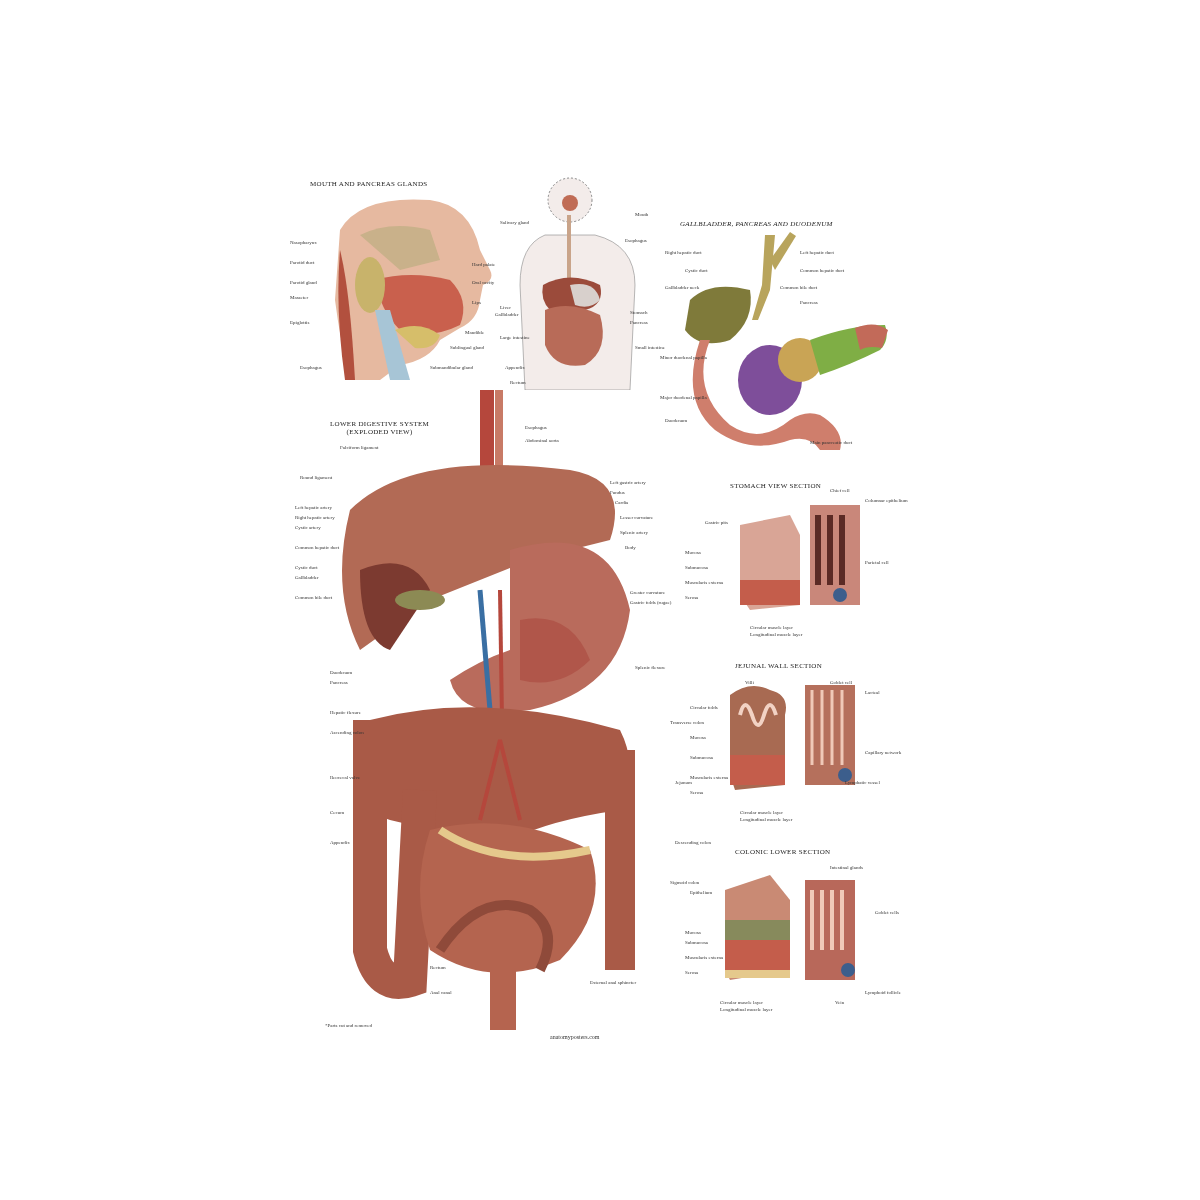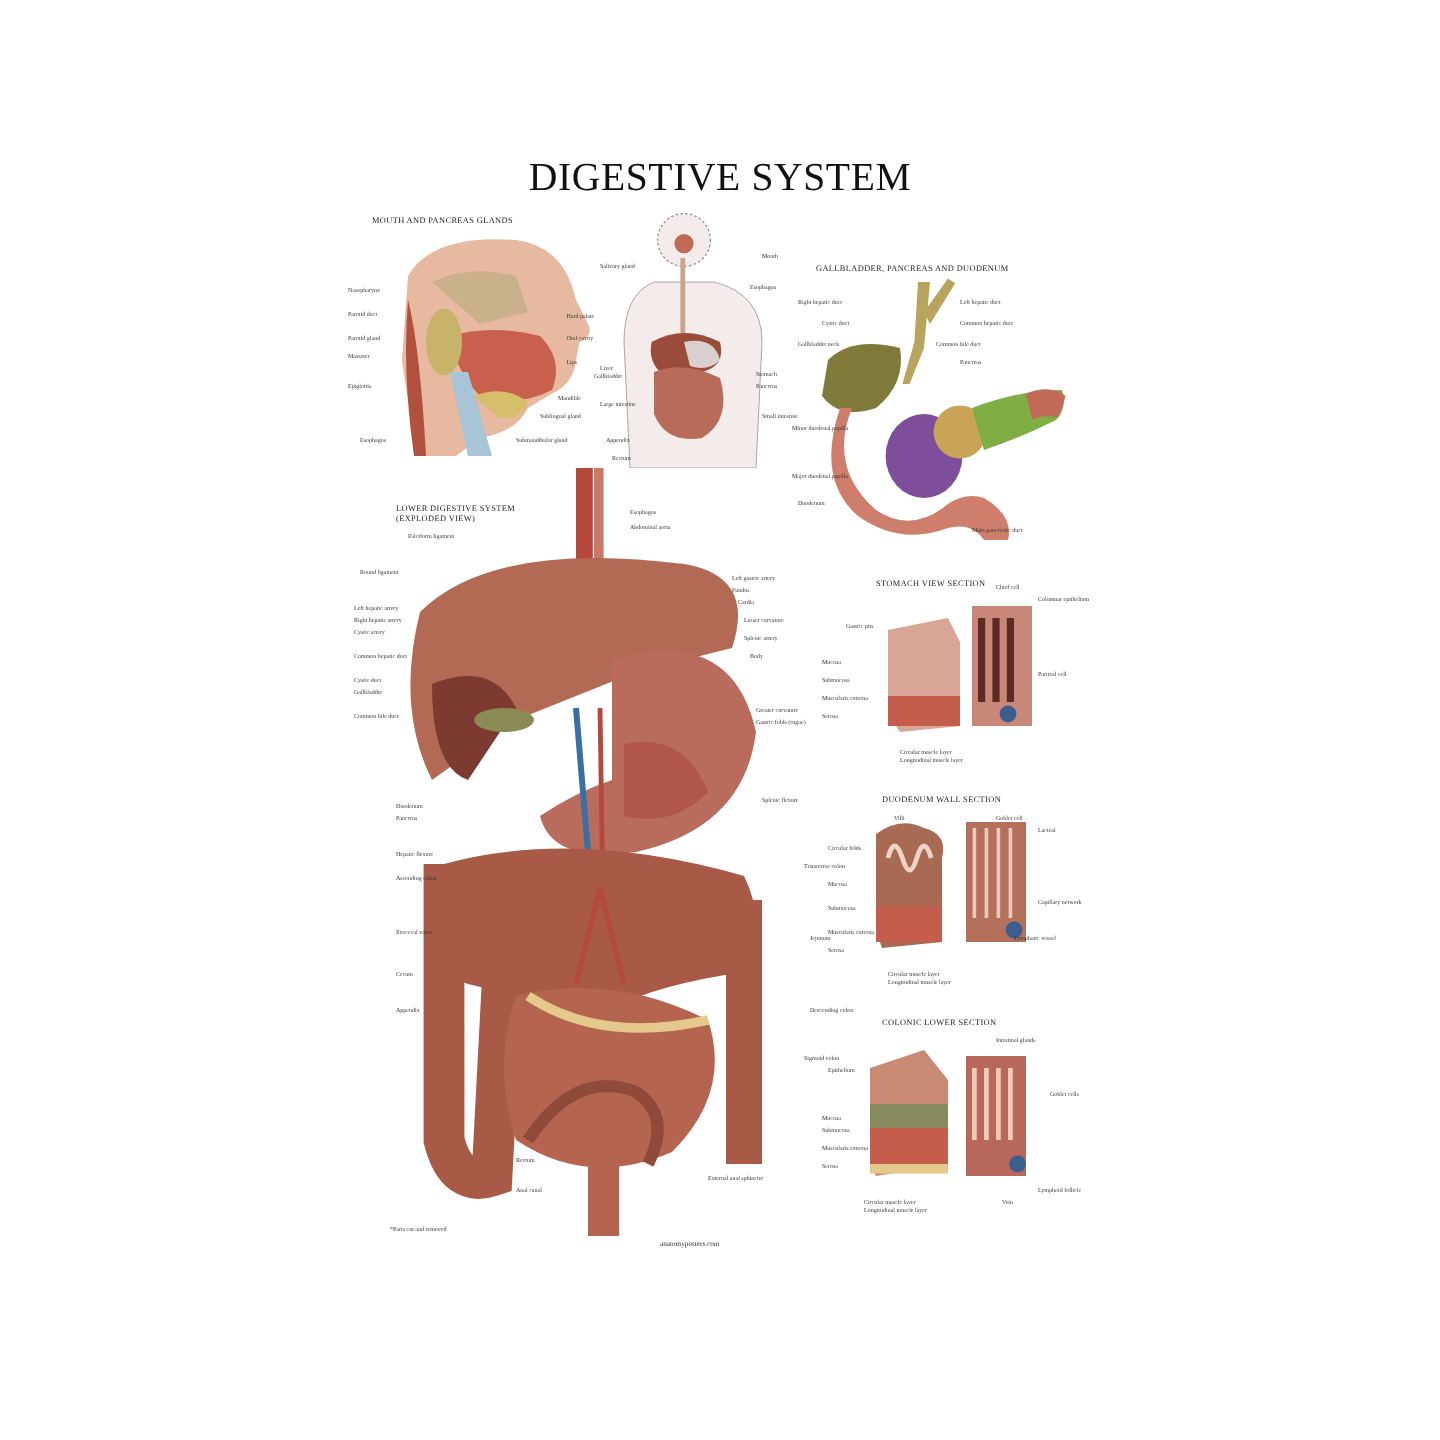--- a/index.html
+++ b/index.html
@@ -12,21 +12,20 @@
   .lbl.l{text-align:right;}
   .fig{position:absolute;}
   .footer-note{position:absolute;font-size:5px;color:#333;}
   .footer-site{position:absolute;font-size:6px;color:#333;}
 </style>
 </head>
 <body>
 
 <div class="poster">
 
-  <div class="title">DIGESTIVE SYSTEM</div>
 
   <div class="sec-title" style="left:20px;top:60px;">MOUTH AND PANCREAS GLANDS</div>
   <svg class="fig" style="left:30px;top:70px;" width="175" height="190" viewBox="0 0 175 190">
     <path d="M20 40 Q40 5 110 10 Q150 15 160 60 L170 80 Q175 90 163 95 L160 110 Q158 130 140 138 L120 150 Q110 170 80 175 L60 190 L30 190 Q20 150 15 110 Z" fill="#e6b9a0"></path>
     <path d="M40 45 Q70 30 110 40 L120 70 L80 80 Z" fill="#c9b18a"></path>
     <path d="M55 90 Q90 80 130 90 Q150 110 140 135 Q110 150 80 140 Q60 120 55 90Z" fill="#c9604d"></path>
     <ellipse cx="50" cy="95" rx="15" ry="28" fill="#c8b36b"></ellipse>
     <path d="M55 120 L70 190 L90 190 L70 120Z" fill="#a7c5d6"></path>
     <path d="M75 140 Q100 130 120 145 Q115 160 95 158Z" fill="#d6be6a"></path>
     <path d="M20 60 Q30 100 35 190 L25 190 Q15 120 20 60Z" fill="#b2503e"></path>
@@ -58,21 +57,21 @@
   <div class="lbl r" style="left:335px;top:118px;">Esophagus</div>
   <div class="lbl l" style="left:210px;top:185px;">Liver</div>
   <div class="lbl l" style="left:205px;top:192px;">Gallbladder</div>
   <div class="lbl r" style="left:340px;top:190px;">Stomach</div>
   <div class="lbl r" style="left:340px;top:200px;">Pancreas</div>
   <div class="lbl l" style="left:210px;top:215px;">Large intestine</div>
   <div class="lbl r" style="left:345px;top:225px;">Small intestine</div>
   <div class="lbl l" style="left:215px;top:245px;">Appendix</div>
   <div class="lbl l" style="left:220px;top:260px;">Rectum</div>
 
-  <div class="sec-title" style="left:390px;top:100px;">GALLBLADDER, PANCREAS AND DUODENUM</div>
+  <div class="sec-title" style="left:390px;top:100px;font-style:italic;">GALLBLADDER, PANCREAS AND DUODENUM</div>
   <svg class="fig" style="left:380px;top:110px;" width="220" height="220" viewBox="0 0 220 220">
     <path d="M95 5 L105 5 L100 60 L88 90 L82 90 L92 55Z" fill="#b8a45c"></path>
     <path d="M100 30 L120 2 L126 6 L105 40Z" fill="#b8a45c"></path>
     <path d="M20 70 Q40 50 80 60 Q85 90 60 110 Q30 120 15 100Z" fill="#7f7a3a"></path>
     <path d="M40 110 Q20 160 60 195 Q90 215 120 190 Q135 180 150 185 Q175 200 170 220 L150 220 Q140 205 120 210 Q80 225 45 200 Q10 170 30 110Z" fill="#cf7e6c"></path>
     <ellipse cx="100" cy="150" rx="32" ry="35" fill="#7e4e9a"></ellipse>
     <ellipse cx="130" cy="130" rx="22" ry="22" fill="#c9a455"></ellipse>
     <path d="M140 110 Q180 95 215 95 Q220 110 210 120 Q180 135 150 145Z" fill="#7fae45"></path>
     <path d="M185 98 Q205 90 218 100 L212 118 Q198 115 190 120Z" fill="#c26a59"></path>
   </svg>
@@ -81,21 +80,21 @@
   <div class="lbl l" style="left:395px;top:148px;">Cystic duct</div>
   <div class="lbl r" style="left:510px;top:148px;">Common hepatic duct</div>
   <div class="lbl l" style="left:375px;top:165px;">Gallbladder neck</div>
   <div class="lbl r" style="left:490px;top:165px;">Common bile duct</div>
   <div class="lbl r" style="left:510px;top:180px;">Pancreas</div>
   <div class="lbl l" style="left:370px;top:235px;">Minor duodenal papilla</div>
   <div class="lbl l" style="left:370px;top:275px;">Major duodenal papilla</div>
   <div class="lbl l" style="left:375px;top:298px;">Duodenum</div>
   <div class="lbl r" style="left:520px;top:320px;">Main pancreatic duct</div>
 
-  <div class="sec-title" style="left:40px;top:300px;text-align:left;">
+  <div class="sec-title" style="left:40px;top:300px;text-align:center;">
     <div>LOWER DIGESTIVE SYSTEM</div>
     <div>(EXPLODED VIEW)</div>
   </div>
   <svg class="fig" style="left:40px;top:270px;" width="360" height="645" viewBox="0 0 360 645">
     <rect x="150" y="0" width="14" height="110" fill="#b5473c"></rect>
     <rect x="165" y="0" width="8" height="110" fill="#c87a66"></rect>
     <path d="M20 120 Q80 60 240 80 Q300 90 280 150 L200 170 L100 210 L30 260 Q0 200 20 120Z" fill="#b26a55"></path>
     <path d="M30 180 Q80 160 100 200 L60 260 Q30 250 30 180Z" fill="#7c3a30"></path>
     <ellipse cx="90" cy="210" rx="25" ry="10" fill="#8c8a54"></ellipse>
     <path d="M180 160 Q280 130 300 220 Q290 300 200 320 Q130 330 120 290 Q150 270 180 260Z" fill="#b96b5c"></path>
@@ -161,21 +160,21 @@
   <div class="lbl l" style="left:395px;top:430px;">Mucosa</div>
   <div class="lbl l" style="left:395px;top:445px;">Submucosa</div>
   <div class="lbl l" style="left:395px;top:460px;">Muscularis externa</div>
   <div class="lbl l" style="left:395px;top:475px;">Serosa</div>
   <div class="lbl r" style="left:540px;top:368px;">Chief cell</div>
   <div class="lbl r" style="left:575px;top:378px;">Columnar epithelium</div>
   <div class="lbl r" style="left:575px;top:440px;">Parietal cell</div>
   <div class="lbl r" style="left:460px;top:505px;">Circular muscle layer</div>
   <div class="lbl r" style="left:460px;top:512px;">Longitudinal muscle layer</div>
 
-  <div class="sec-title" style="left:445px;top:542px;">DUODENUM WALL SECTION</div>
+  <div class="sec-title" style="left:445px;top:542px;">JEJUNAL WALL SECTION</div>
   <svg class="fig" style="left:430px;top:555px;" width="150" height="120" viewBox="0 0 150 120">
     <path d="M10 20 Q30 5 50 15 Q70 20 65 40 L65 110 L15 115 L10 100Z" fill="#a86a52"></path>
     <path d="M20 40 Q25 20 32 40 Q38 60 44 40 Q50 20 56 40" fill="none" stroke="#f2d2c4" stroke-width="4"></path>
     <rect x="10" y="80" width="55" height="30" fill="#c45d4b"></rect>
     <path d="M85 10 L135 10 L135 110 L85 110Z" fill="#b5705c"></path>
     <path d="M92 15 L92 90 M102 15 L102 90 M112 15 L112 90 M122 15 L122 90" stroke="#f0c9b8" stroke-width="3"></path>
     <circle cx="125" cy="100" r="7" fill="#3c5e8c"></circle>
   </svg>
   <div class="lbl l" style="left:400px;top:585px;">Circular folds</div>
   <div class="lbl l" style="left:400px;top:615px;">Mucosa</div>

